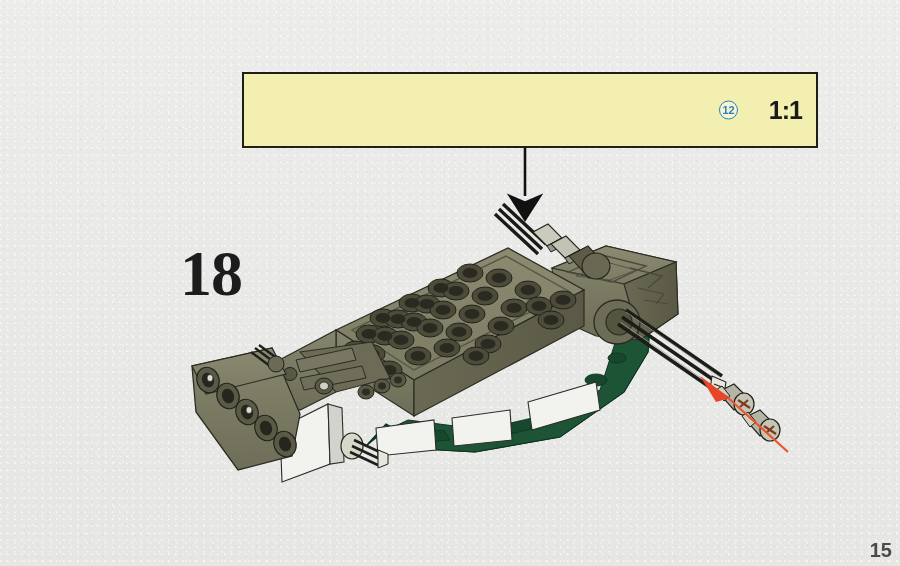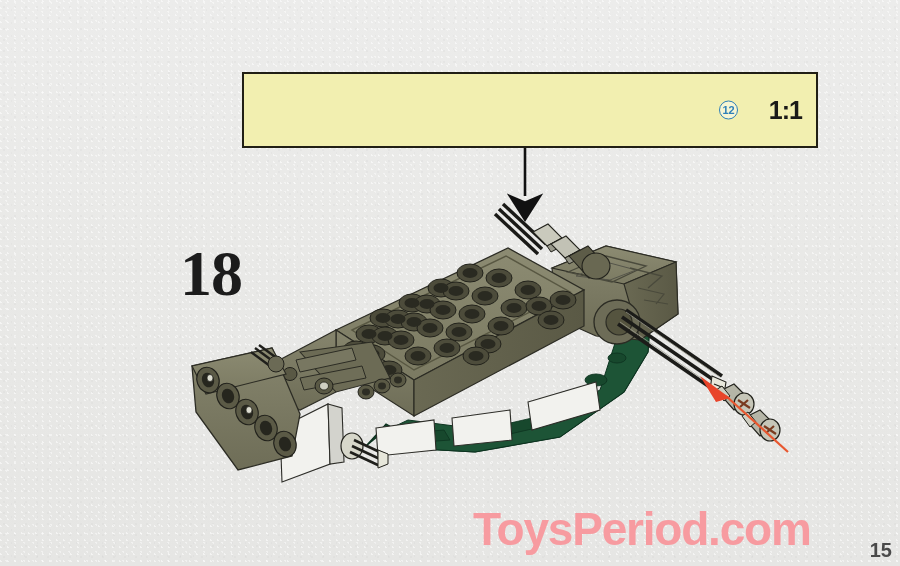--- a/index.html
+++ b/index.html
@@ -417,16 +417,15 @@
 
   <div class="step-number">18</div>
 
   <div class="callout">
     <div class="callout-inner">
       <div class="qty-badge">12</div>
       <div class="scale-label">1:1</div>
     </div>
   </div>
 
-  <div class="watermark">ToysPeriod.com</div>
   <div class="page-number">15</div>
 
 </div>
 
 </body></html>

